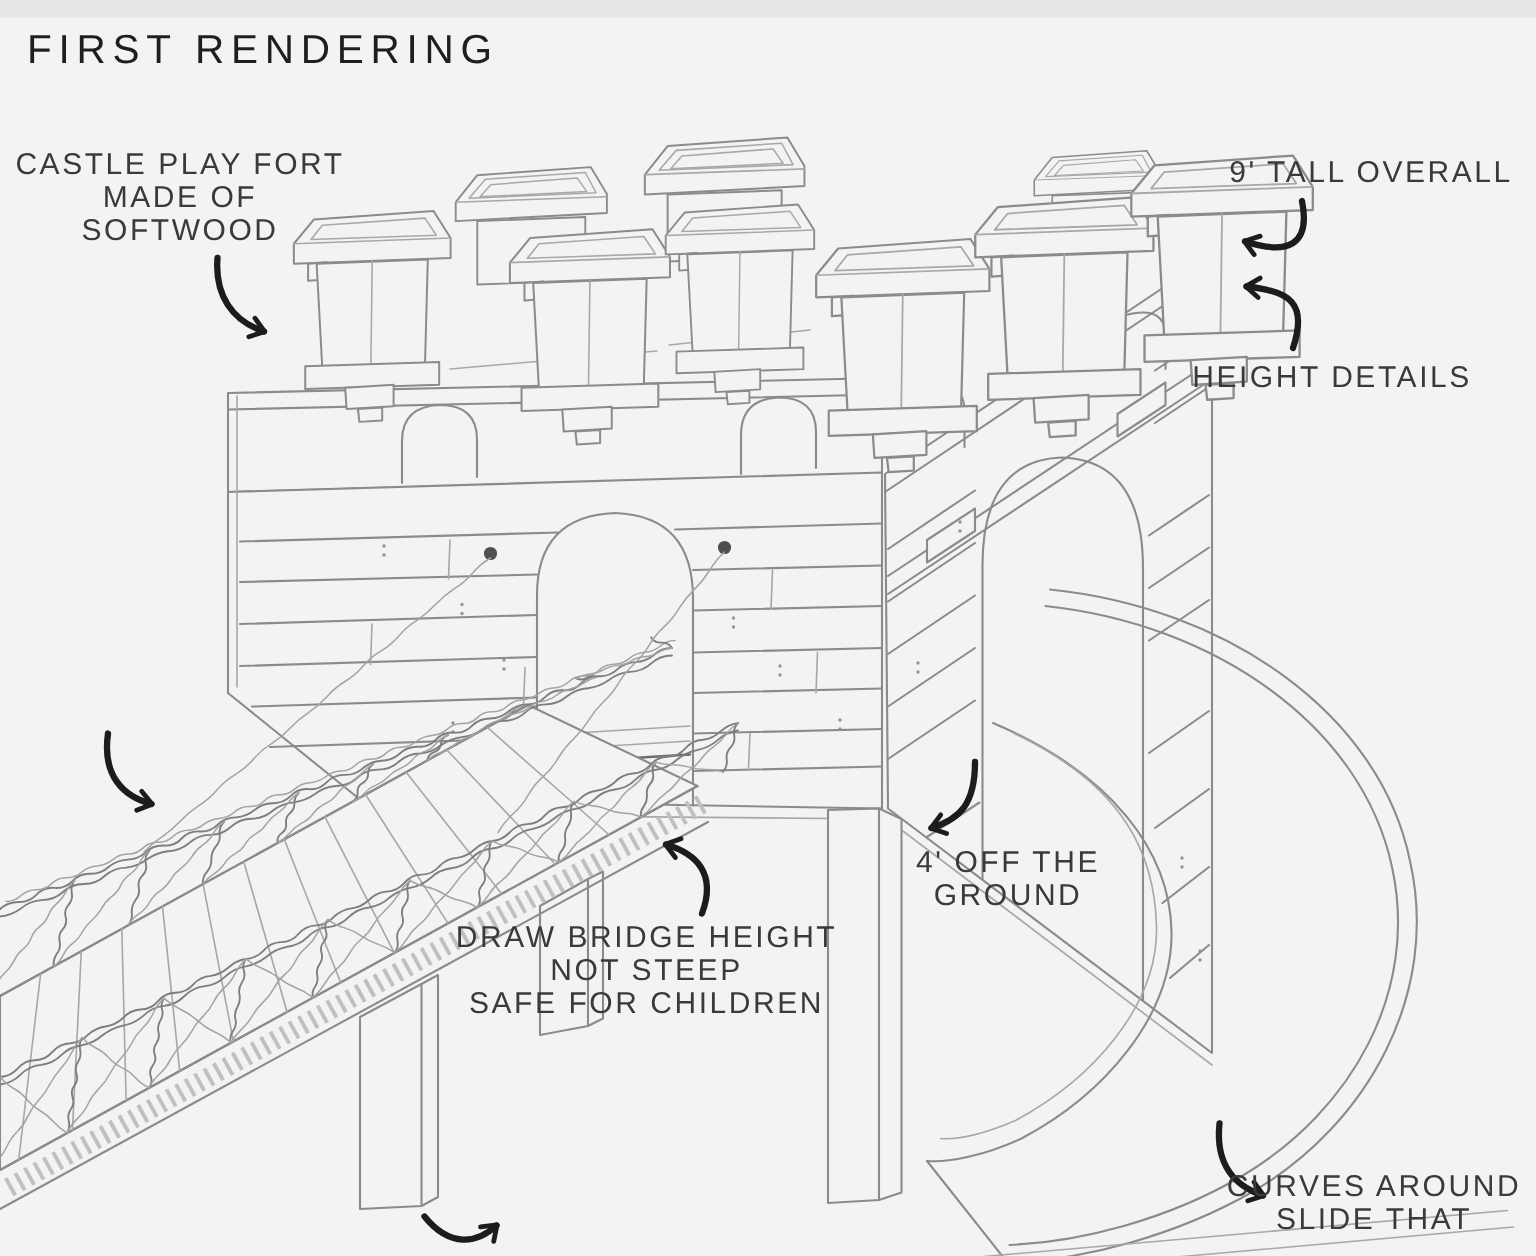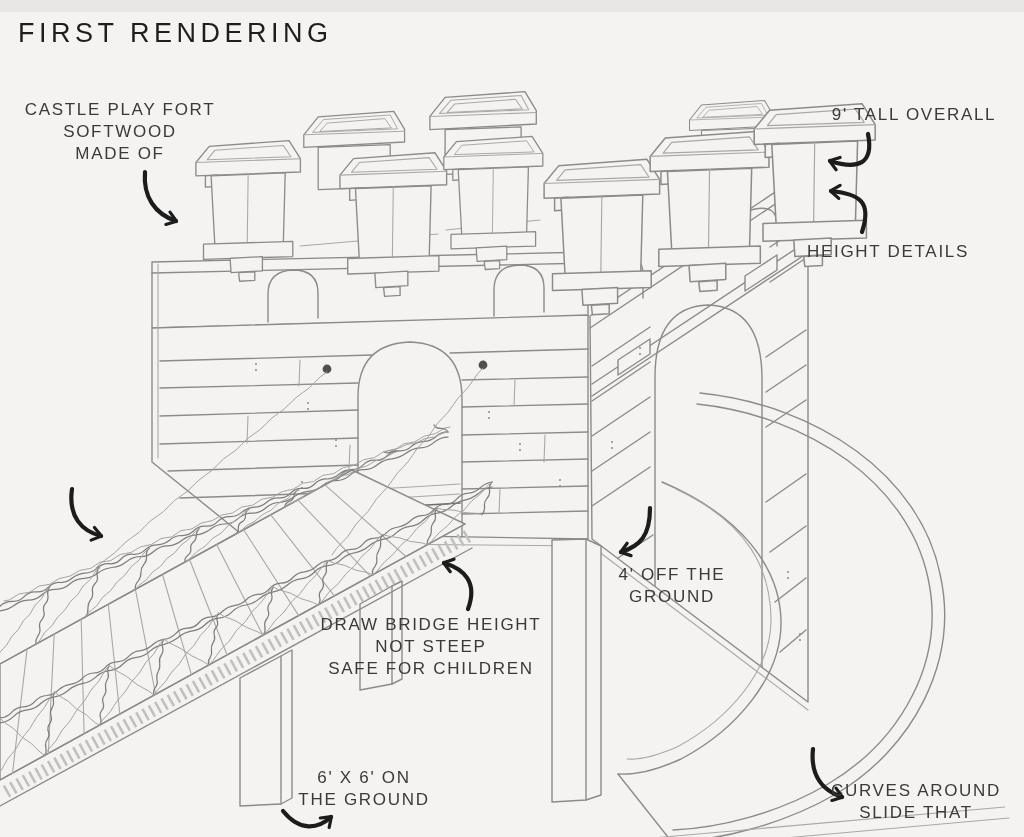--- a/index.html
+++ b/index.html
@@ -8,21 +8,21 @@
     background:#f4f3f1;overflow:hidden;
     font-family:"Liberation Sans","DejaVu Sans",sans-serif;
   }
   .sketch{position:absolute;left:0;top:0;width:1024px;height:837px;}
   .title{
     position:absolute;left:18px;top:6px;
     font-size:27px;letter-spacing:4.5px;color:#1e1e1e;font-weight:400;
   }
   .ann{
     position:absolute;text-align:center;color:#3a3a3a;
-    font-size:17px;line-height:22px;letter-spacing:1.7px;
+    font-size:20px;line-height:22px;letter-spacing:1.7px;
     white-space:nowrap;transform:translateX(-50%);
   }
   
   .p1{fill:none;stroke:#8b8b8b;stroke-width:1.4;stroke-linecap:round;stroke-linejoin:round;}
   .p2{fill:none;stroke:#a8a8a8;stroke-width:1.1;stroke-linecap:round;stroke-linejoin:round;}
   .p3{fill:none;stroke:#6d6d6d;stroke-width:1.7;stroke-linecap:round;stroke-linejoin:round;}
   .pf{fill:#f4f3f1;stroke:#8b8b8b;stroke-width:1.4;stroke-linecap:round;stroke-linejoin:round;}
   .rp{fill:none;stroke:#7e7e7e;stroke-width:1.25;stroke-linecap:round;}
   .rp2{fill:none;stroke:#a3a3a3;stroke-width:1.0;stroke-linecap:round;}
   .bump{fill:none;stroke:#c0c0c0;stroke-width:13;stroke-dasharray:2.6 4.6;}
@@ -261,22 +261,22 @@
       <path class="arrow" marker-end="url(#ah)" d="M650,496 C650,524 640,534 621,540"></path>
       <path class="arrow" marker-end="url(#ah)" d="M283,799 C300,820 318,817 331,805"></path>
       <path class="arrow" marker-end="url(#ah)" d="M813,737 C810,765 824,779 842,785"></path>
     </g>
   </svg>
 
   <div class="title">FIRST RENDERING</div>
 
   <div class="ann" style="left:120px;top:87px">
     <div>CASTLE PLAY FORT</div>
+    <div>MADE OF</div>
     <div>SOFTWOOD</div>
-    <div>MADE OF</div>
   </div>
 
   <div class="ann" style="left:914px;top:92px">
     <div>9' TALL OVERALL</div>
   </div>
 
   <div class="ann" style="left:888px;top:229px">
     <div>HEIGHT DETAILS</div>
   </div>
 
@@ -285,23 +285,19 @@
     <div>DRAW BRIDGE HEIGHT</div>
     <div>NOT STEEP</div>
     <div>SAFE FOR CHILDREN</div>
   </div>
 
   <div class="ann" style="left:672px;top:552px">
     <div>4' OFF THE</div>
     <div>GROUND</div>
   </div>
 
-  <div class="ann" style="left:364px;top:755px">
-    <div>6' X 6' ON</div>
-    <div>THE GROUND</div>
-  </div>
 
   <div class="ann" style="left:916px;top:768px">
     <div>CURVES AROUND</div>
     <div>SLIDE THAT</div>
   </div>
 
 </div>
 
 </body></html>

